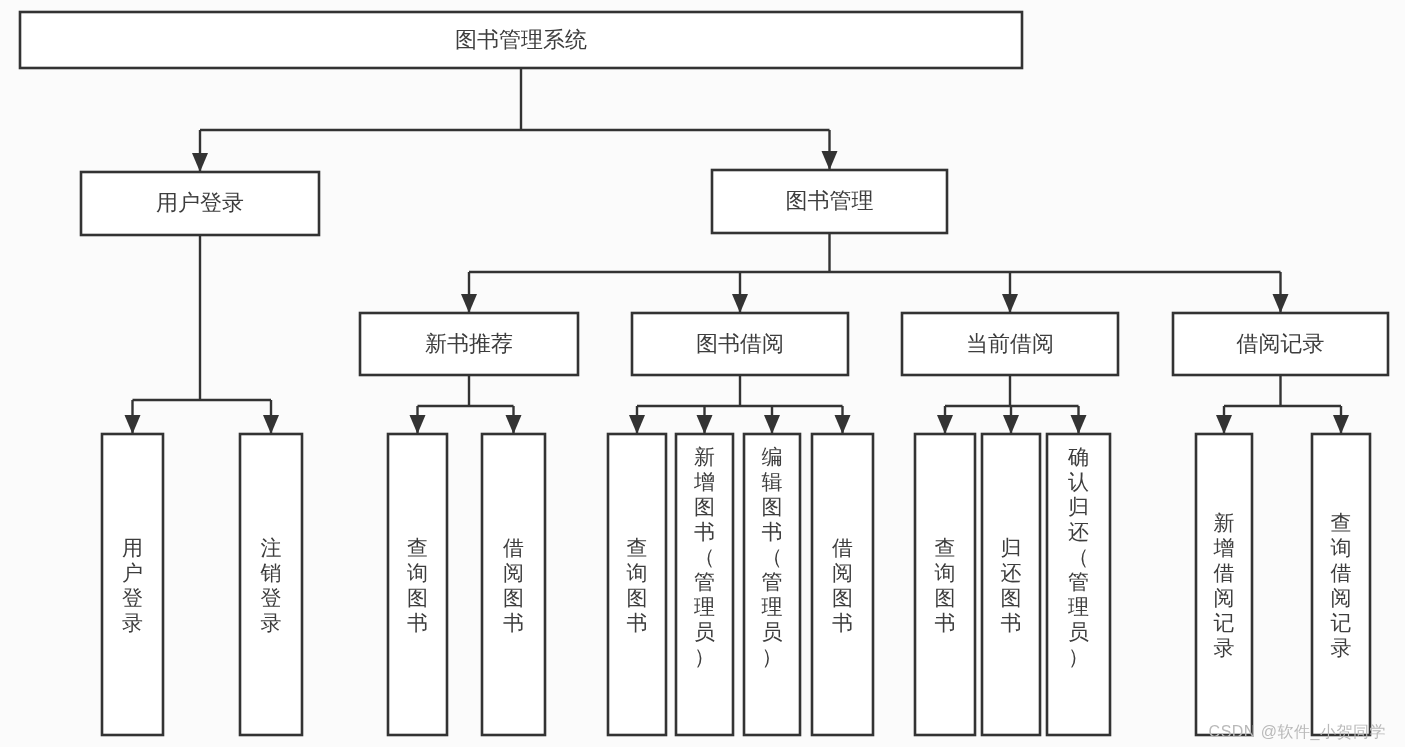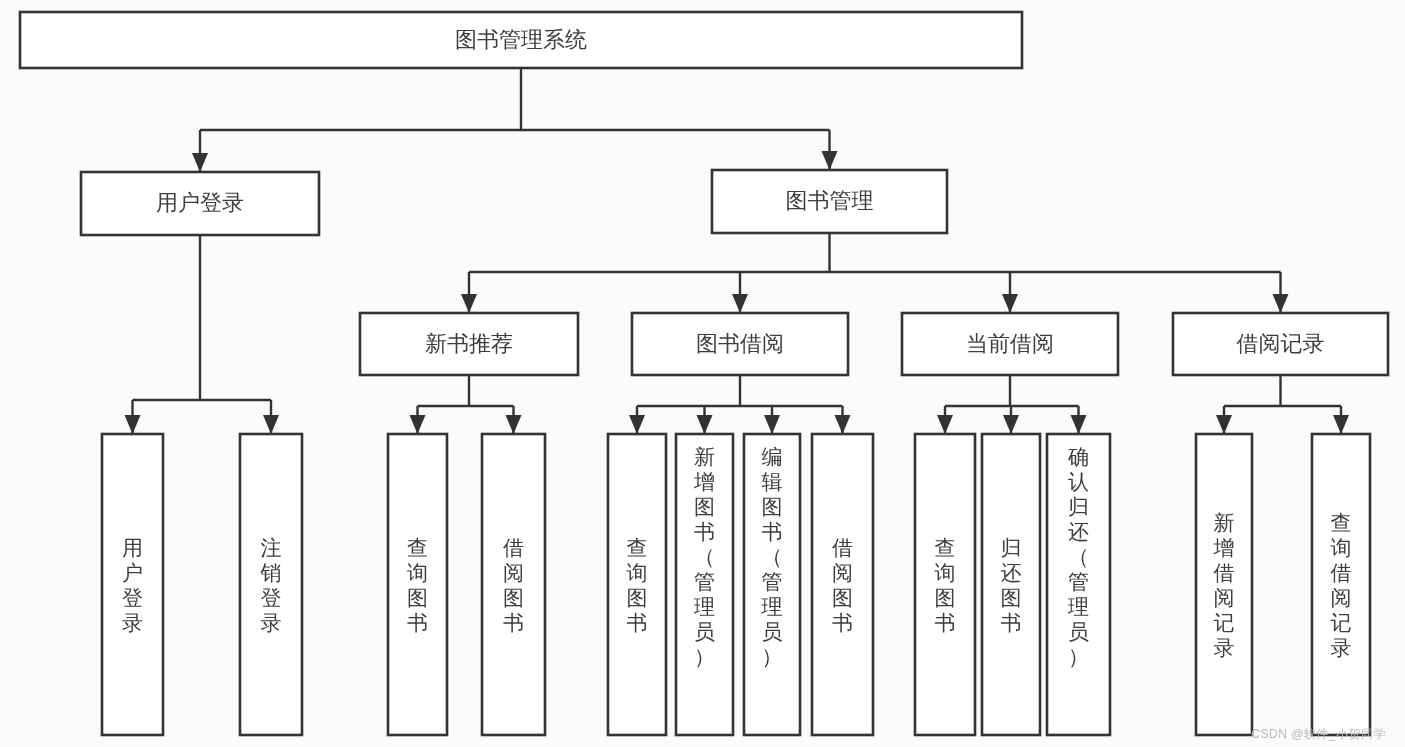--- a/index.html
+++ b/index.html
@@ -20,21 +20,21 @@
   }
   .node-label.h{font-size:22px;}
   .node-label.v{font-size:21px;}
   .vchar{font-size:21px;fill:#3d3d3d;text-anchor:middle;
          font-family:"Liberation Sans","DejaVu Sans",sans-serif;}
   .edge{stroke:#333333;stroke-width:2.4;fill:none;}
   .arrowhead{fill:#333333;}
   .watermark{
     position:absolute;
     right:8px;bottom:4px;
-    font-size:12px;
+    font-size:16px;
     color:#b9b9b9;
     font-family:"Liberation Sans","DejaVu Sans",sans-serif;
     white-space:nowrap;
     letter-spacing:0.5px;
   }
 </style>
 </head>
 <body>
 
 <div id="diagram-root">

